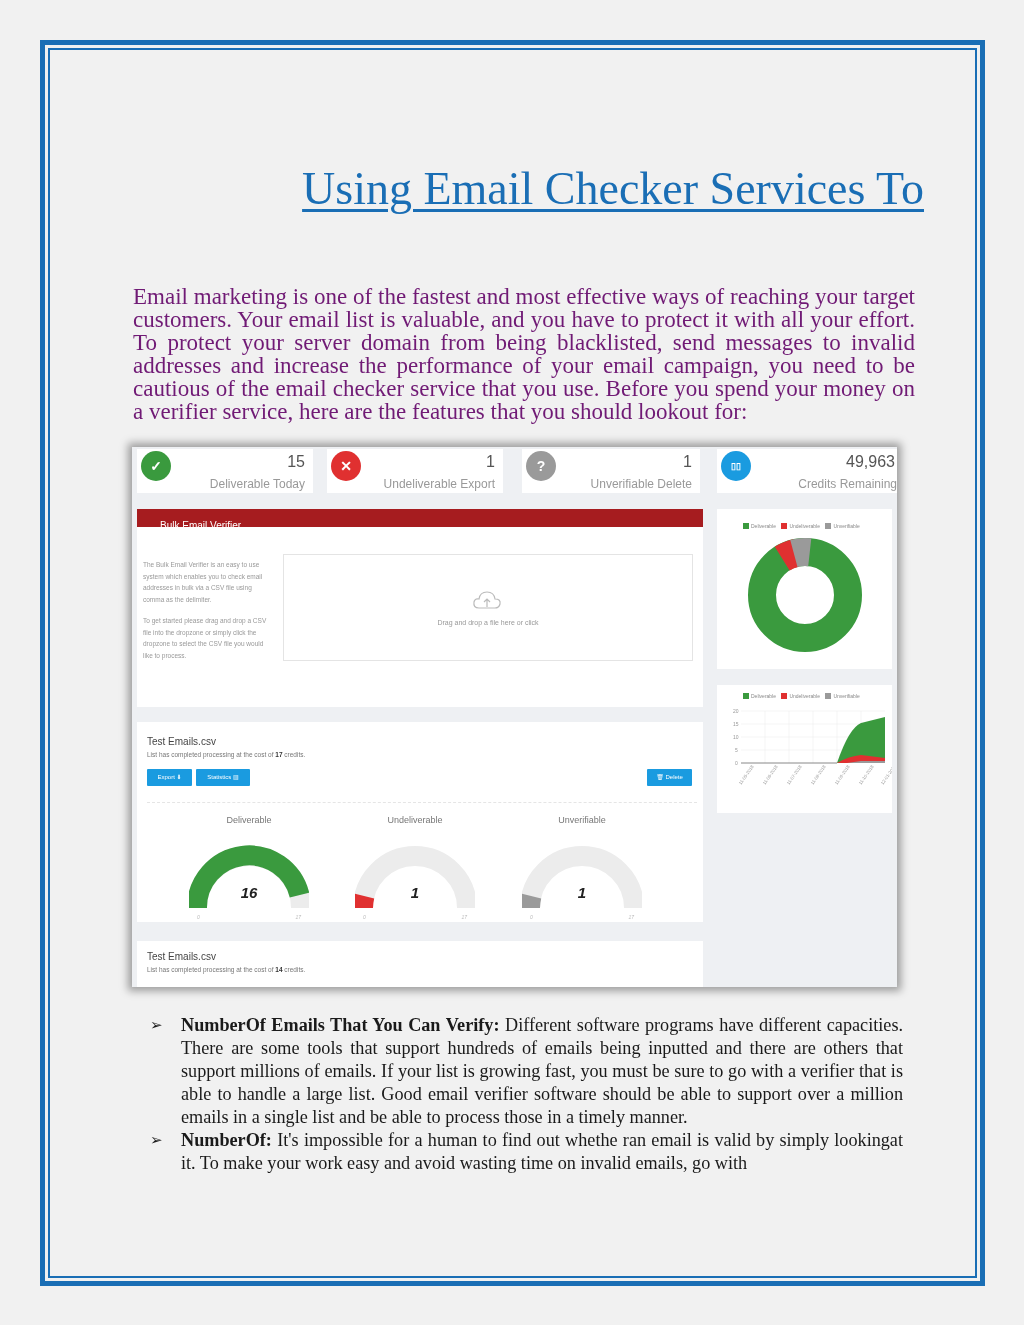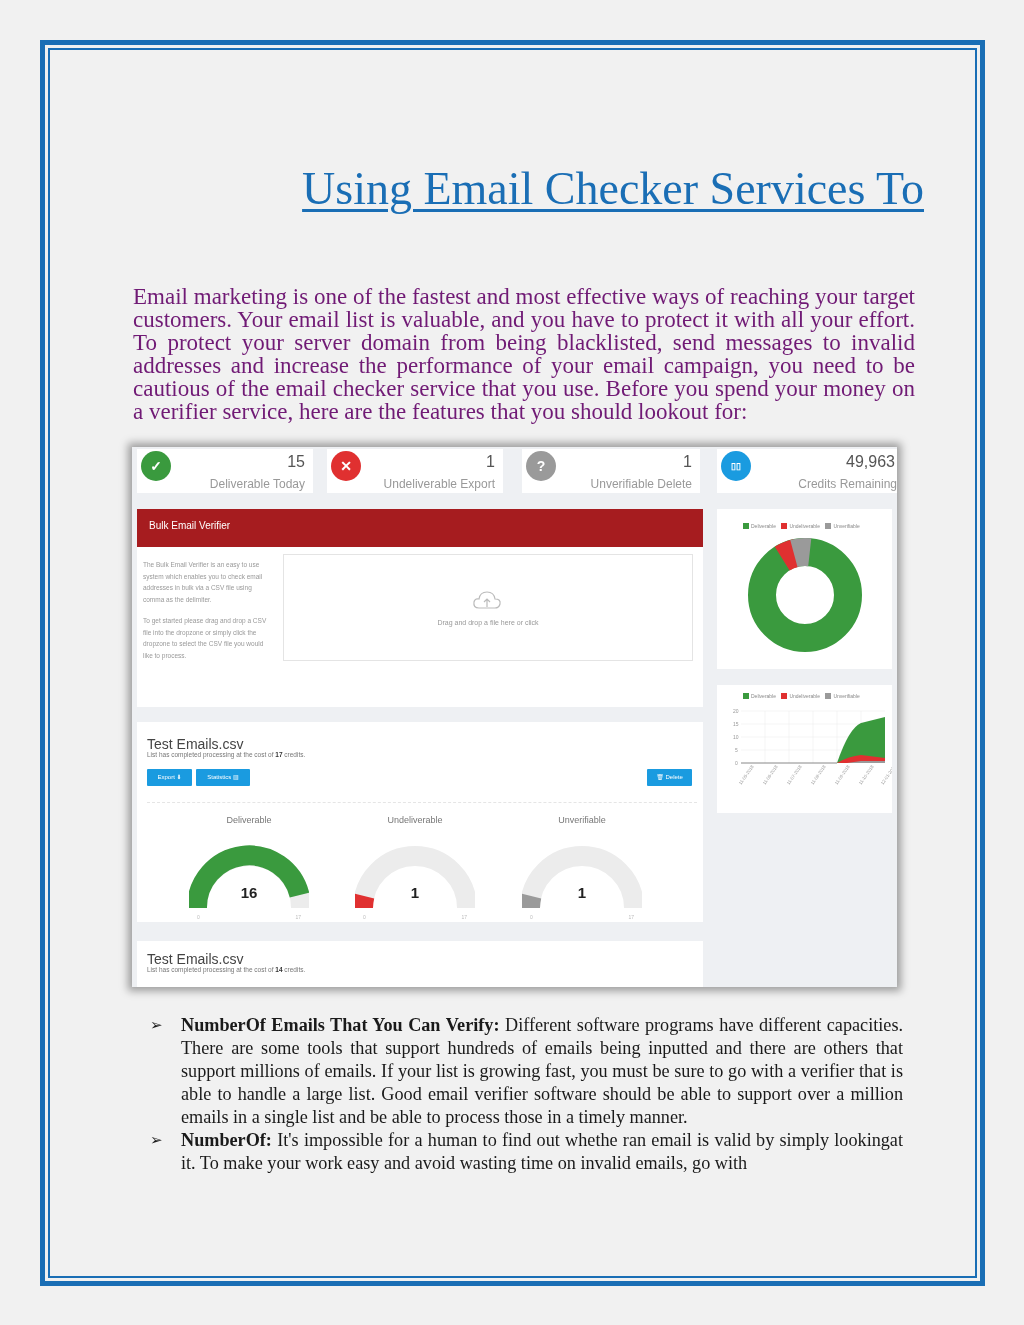--- a/index.html
+++ b/index.html
@@ -21,37 +21,37 @@
   .shot { position: absolute; left: 132px; top: 447px; width: 765px; height: 540px; background: #eef0f3;
     box-shadow: 0 0 8px 4px rgba(0,0,0,0.35); overflow: hidden; font-family: "Liberation Sans", sans-serif; filter: blur(0.35px); }
 
   .stat { position: absolute; top: 2px; height: 44px; background: #fff; }
   .stat .ic { position: absolute; left: 4px; top: 2px; width: 30px; height: 30px; border-radius: 50%;
     color: #fff; font-size: 14px; line-height: 30px; text-align: center; font-weight: bold; }
   .stat .num { position: absolute; right: 8px; top: 4px; font-size: 16px; color: #555; }
   .stat .lbl { position: absolute; right: 8px; top: 28px; font-size: 12px; color: #999; }
 
   .panel-main { position: absolute; left: 5px; top: 62px; width: 566px; height: 198px; background: #fff; }
-  .panel-header { position: absolute; left: 0; top: 0; width: 566px; height: 38px; background: #a61c1f; color: #fff;
-    font-size: 10px; line-height: 34px; padding-left: 12px; }
+  .panel-header { position: absolute; left: 0; top: 0; width: 566px; height: 18px; background: #a61c1f; color: #fff;
+    font-size: 10px; line-height: 34px; padding-left: 23px; }
   .panel-desc { position: absolute; left: 6px; top: 50px; width: 130px; font-size: 6.5px; line-height: 11.5px; color: #999; }
   .panel-desc p { margin-bottom: 10px; }
   .dropzone { position: absolute; left: 146px; top: 45px; width: 410px; height: 107px; border: 1.5px solid #e4e4e4; }
   .dropzone .cloud { position: absolute; left: 188px; top: 34px; width: 30px; height: 22px; }
   .dropzone .dz-text { position: absolute; left: 0; top: 64px; width: 100%; text-align: center; font-size: 7px; color: #999; }
 
   .panel-file { position: absolute; left: 5px; top: 275px; width: 566px; height: 200px; background: #fff; }
-  .file-name { position: absolute; left: 10px; top: 14px; font-size: 14px; color: #444; text-align: right; }
+  .file-name { position: absolute; left: 10px; top: 14px; font-size: 10px; color: #444; text-align: right; }
   .file-note { position: absolute; left: 10px; top: 29px; font-size: 6.5px; color: #777; }
   .file-note b { color: #333; }
   .btn { position: absolute; top: 47px; height: 17px; background: #1a9be0; color: #fff; font-size: 6px;
     line-height: 17px; text-align: center; border-radius: 1px; }
   .dotline { position: absolute; left: 10px; top: 80px; width: 550px; border-top: 1px dashed #e5e5e5; }
   .gauge-title { position: absolute; top: 93px; font-size: 9px; color: #777; width: 120px; text-align: center; }
-  .gauge { position: absolute; top: 112px; width: 120px; height: 80px; }
+  .gauge { position: absolute; top: 112px; width: 120px; height: 80px; font-style: italic; }
   .gauge .gval { position: absolute; left: 0; top: 50px; width: 100%; text-align: center; font-size: 15px; font-weight: bold; color: #222; }
   .gauge .gmin, .gauge .gmax { position: absolute; top: 80px; font-size: 5px; color: #bbb; }
 
   .panel-file2 { position: absolute; left: 5px; top: 494px; width: 566px; height: 50px; background: #fff; }
 
   .side-donut { position: absolute; left: 585px; top: 62px; width: 175px; height: 160px; background: #fff; }
   .side-line { position: absolute; left: 585px; top: 238px; width: 175px; height: 128px; background: #fff; }
   .legend { position: absolute; left: 22px; top: 14px; font-size: 5px; color: #888; white-space: nowrap; }
   .legend .sw { display: inline-block; width: 6px; height: 6px; margin: 0 2px 0 4px; vertical-align: -1px; }
 

